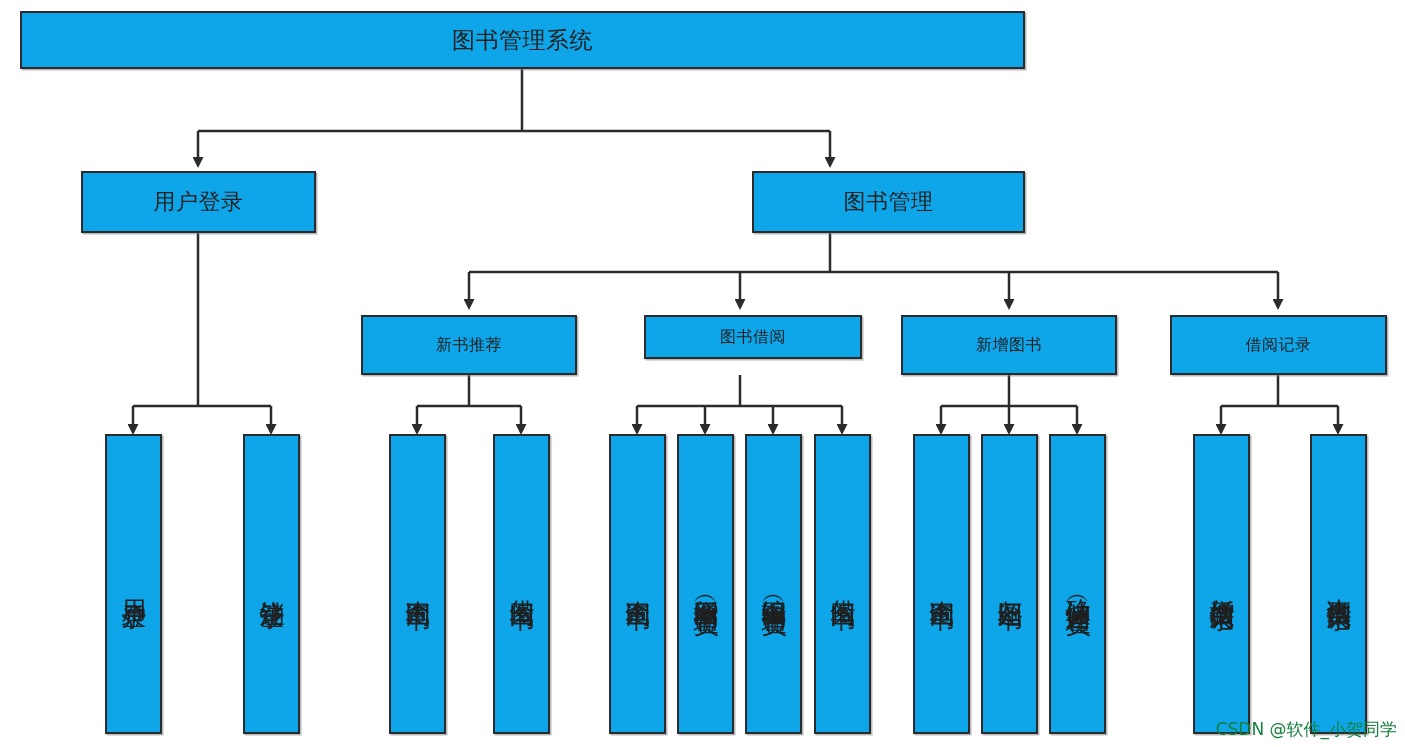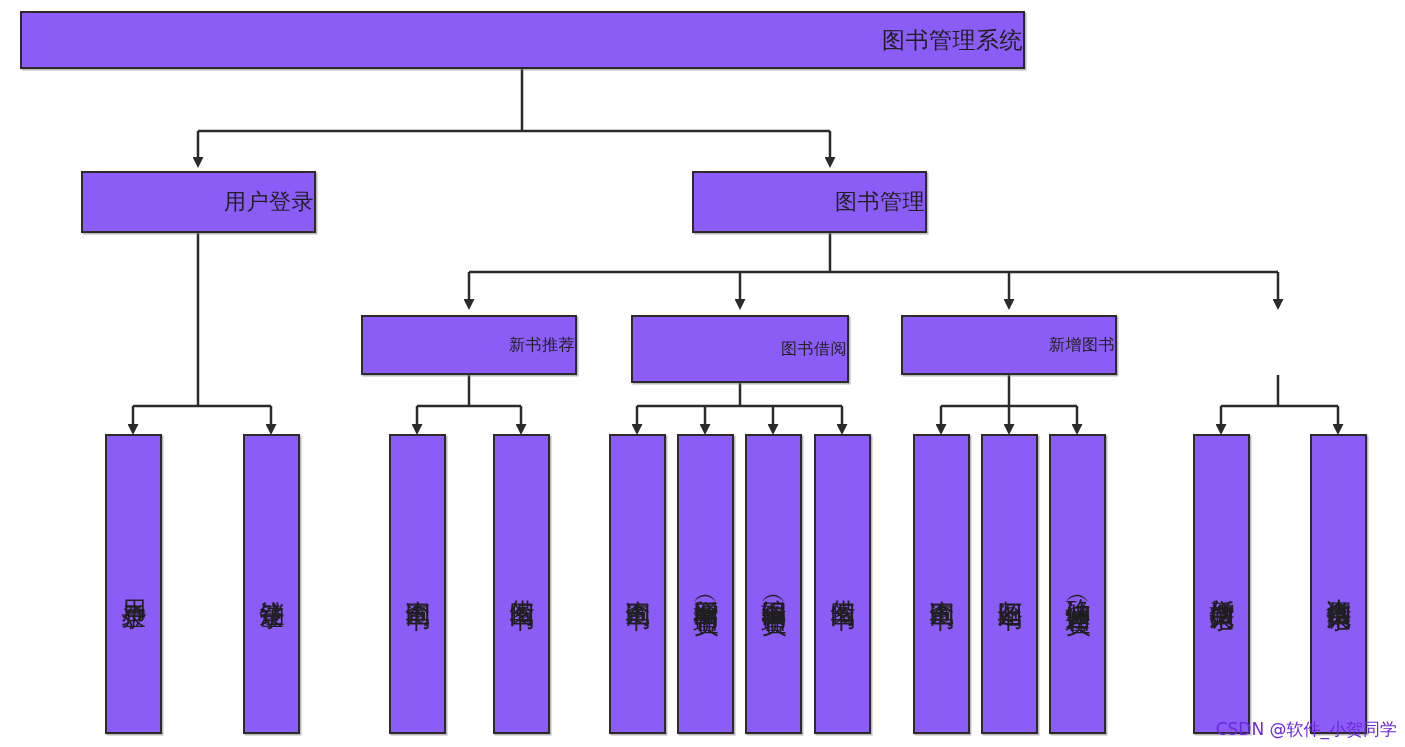--- a/index.html
+++ b/index.html
@@ -22,26 +22,26 @@
     position: absolute;
     left: 0;
     top: 0;
     width: 1405px;
     height: 747px;
     pointer-events: none;
   }
   .node {
     position: absolute;
     box-sizing: border-box;
-    background: #8b5cf6;
+    background: #0ea5e9;
     border: 2.5px solid #2b2b2b;
     box-shadow: 1.5px 1.5px 0 rgba(130,130,130,0.55);
     display: flex;
     align-items: center;
-    justify-content: flex-end;
+    justify-content: center;
     z-index: 5;
   }
   .node .label {
     color: #1f1f1f;
     letter-spacing: 0.5px;
     white-space: nowrap;
     text-align: center;
     line-height: 1.25;
   }
   .node.root .label { font-size: 23px; }
@@ -66,21 +66,21 @@
   }
   .node.leaf.top .label {
     align-items: flex-start;
     padding-top: 4px;
   }
   .watermark {
     position: absolute;
     right: 8px;
     bottom: 6px;
     font-size: 17px;
-    color: #6d28d9;
+    color: #15803d;
     white-space: nowrap;
     z-index: 9;
     font-family: "DejaVu Sans", "Liberation Sans", sans-serif;
   }
 </style>
 </head>
 <body>
 
 <div id="canvas">
 
@@ -135,36 +135,39 @@
   </svg>
 
   <div class="node root" style="left:20px; top:11px; width:1005px; height:58px;">
     <span class="label">图书管理系统</span>
   </div>
 
   <div class="node lvl2" style="left:81px; top:171px; width:235px; height:62px;">
     <span class="label">用户登录</span>
   </div>
 
-  <div class="node lvl2" style="left:692px; top:171px; width:235px; height:62px;">
+  <div class="node lvl2" style="left:752px; top:171px; width:273px; height:62px;">
     <span class="label">图书管理</span>
   </div>
 
   <div class="node lvl3" style="left:361px; top:315px; width:216px; height:60px;">
     <span class="label">新书推荐</span>
   </div>
 
-  <div class="node lvl3" style="left:631px; top:315px; width:218px; height:68px;">
+  <div class="node lvl3" style="left:644px; top:315px; width:218px; height:44px;">
     <span class="label">图书借阅</span>
   </div>
 
   <div class="node lvl3" style="left:901px; top:315px; width:216px; height:60px;">
     <span class="label">新增图书</span>
   </div>
 
+  <div class="node lvl3" style="left:1170px; top:315px; width:217px; height:60px;">
+    <span class="label">借阅记录</span>
+  </div>
 
   <div class="node leaf" style="left:105px; top:434px; width:57px; height:300px;">
     <span class="label">用户登录</span>
   </div>
 
   <div class="node leaf" style="left:243px; top:434px; width:57px; height:300px;">
     <span class="label">注销登录</span>
   </div>
 
   <div class="node leaf" style="left:389px; top:434px; width:57px; height:300px;">

